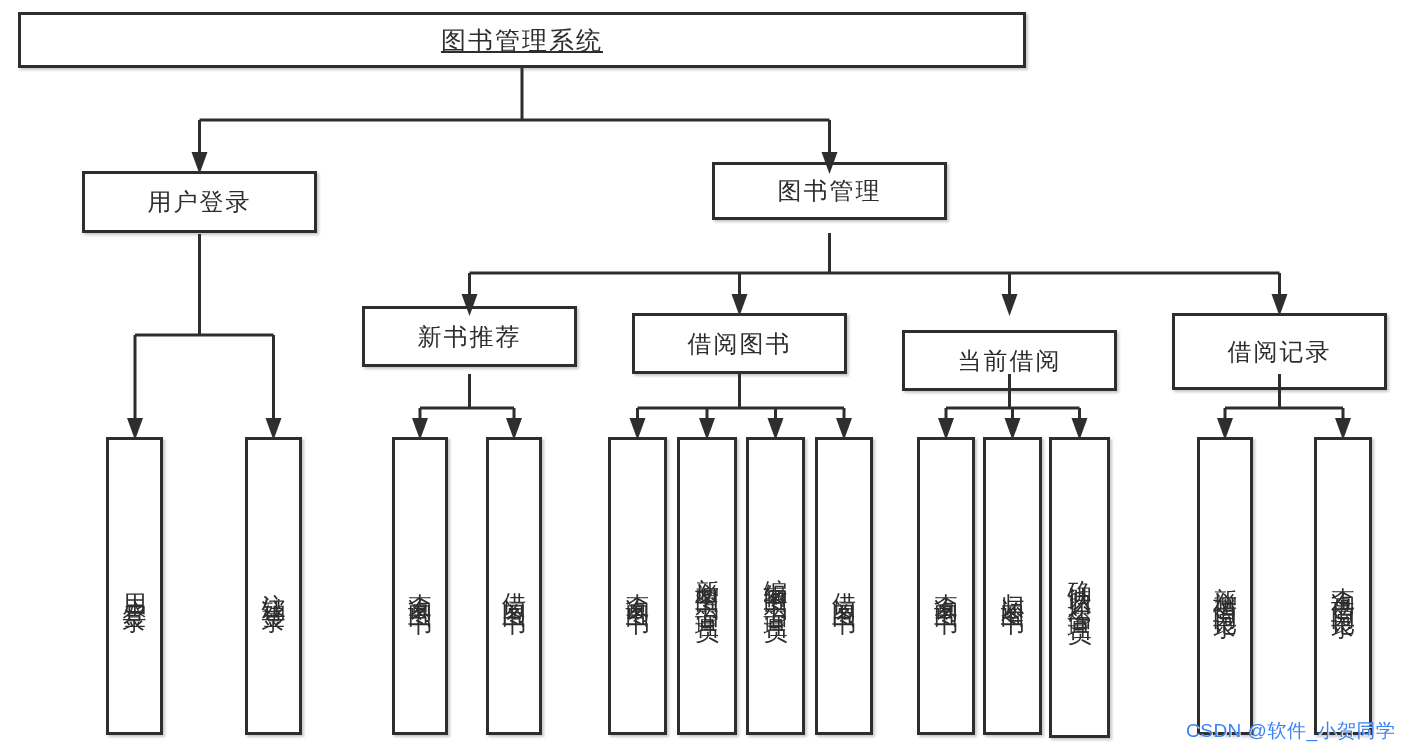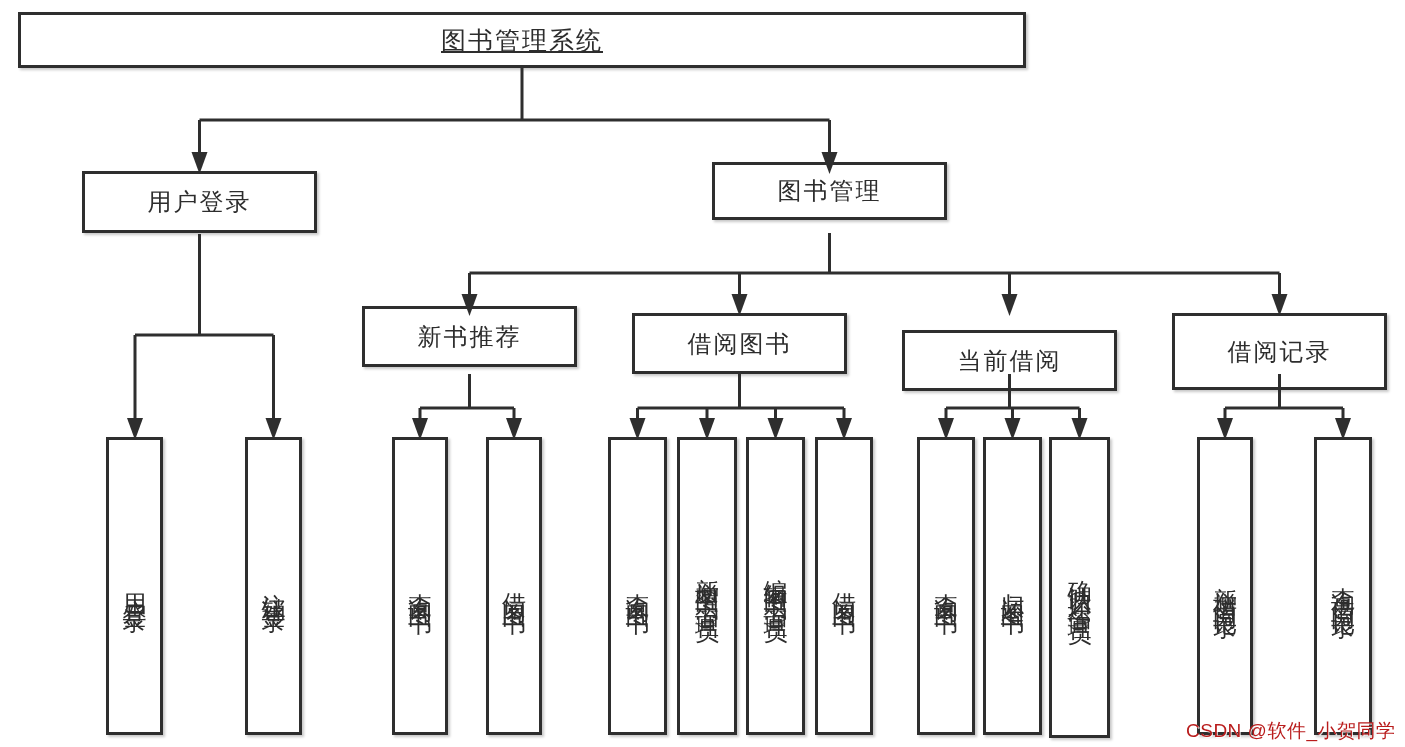--- a/index.html
+++ b/index.html
@@ -34,21 +34,21 @@
   svg.connectors{
     position:absolute;left:0;top:0;
     z-index:3;
     pointer-events:none;
   }
   .watermark{
     position:absolute;
     left:1186px;top:718px;
     font-size:19px;
     letter-spacing:0.5px;
-    color:#b91c1c;
+    color:#3b82f6;
     text-shadow:1px 1px 0 rgba(255,255,255,0.85);
     z-index:5;
     white-space:nowrap;
   }
 </style>
 </head>
 <body>
 
 <div class="canvas">
 

